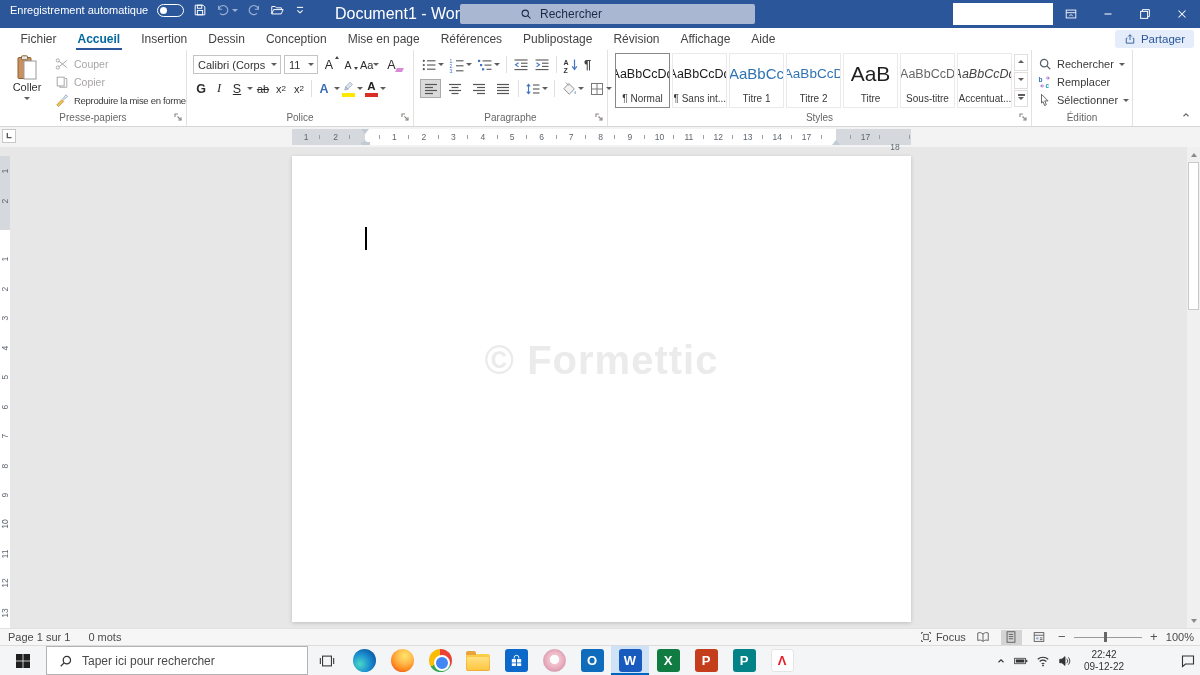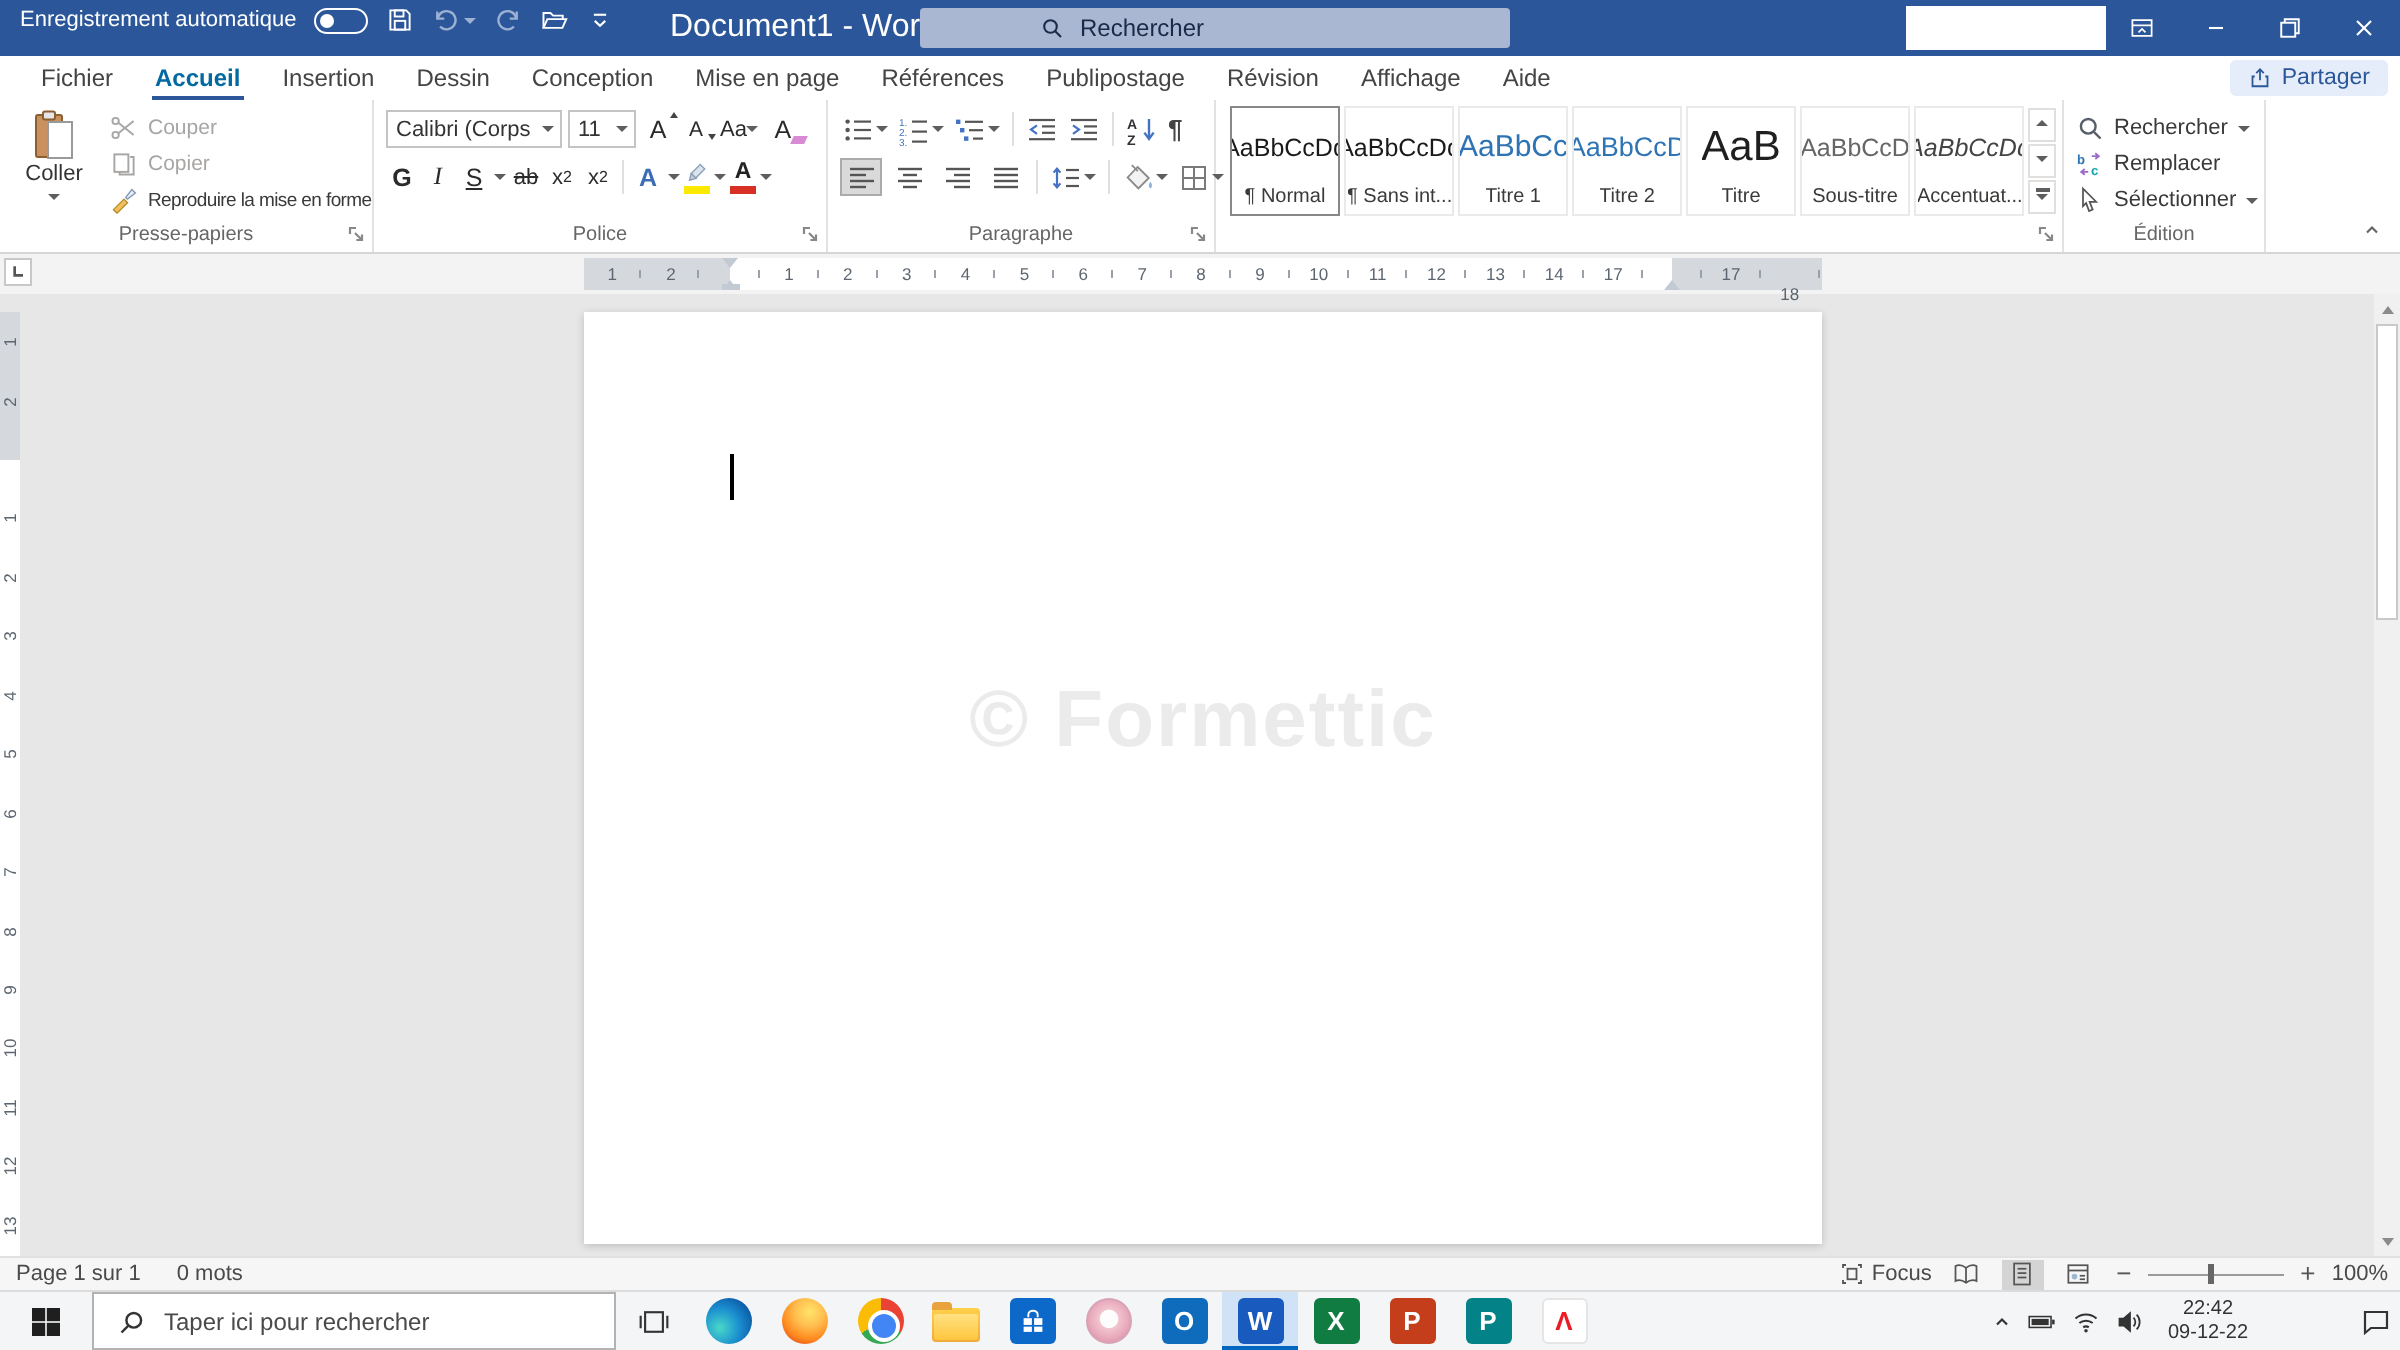--- a/index.html
+++ b/index.html
@@ -631,20 +631,21 @@
             <span class="ca up"></span>
           </span>
         <span class="sbtn">
             <span class="ca" style="margin-top:0"></span>
           </span>
         <span class="sbtn">
             <span class="bar"></span>
             <span class="ca" style="margin-top:0"></span>
           </span>
       </div>
+      <div class="glabel">Styles</div>
       <span class="launcher ic s12">
           <svg viewBox="0 0 12 12" fill="none" stroke="currentColor" stroke-width="1.1">
             <path d="M3 6 V3 h3"></path>
             <path d="M5.5 5.5 L9 9"></path>
             <path d="M9 6.2 V9 H6.2"></path>
           </svg>
         </span>
     </div>
 
     <div class="rgroup g-edit" style="border-right:1px solid #e4e2e0">

